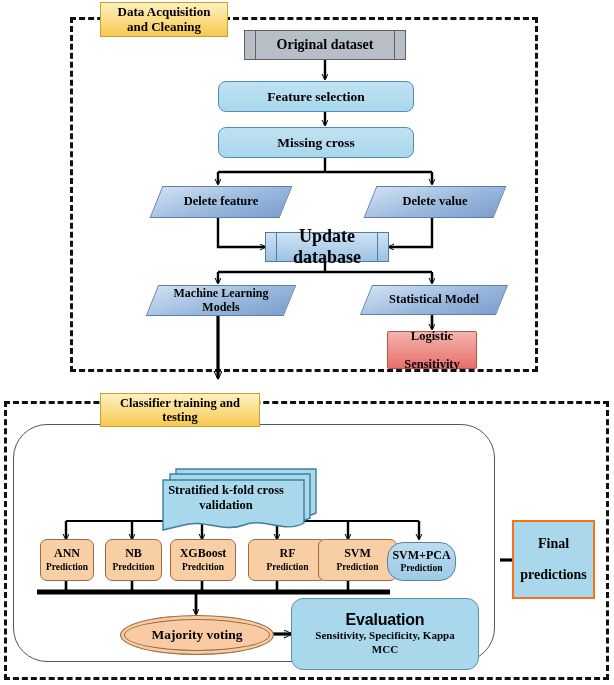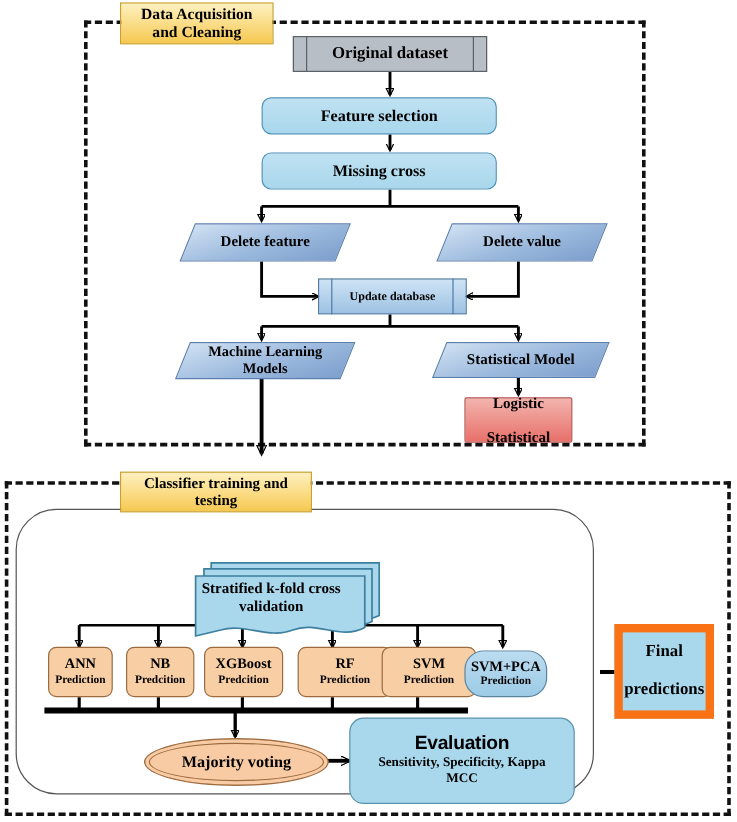--- a/index.html
+++ b/index.html
@@ -45,21 +45,21 @@
 
   
   .rrect-blue{
     background:linear-gradient(180deg,#bfe2f2 0%,#a9d7ec 100%);
     border:1px solid #4a90b8;
     border-radius:8px;
   }
   
   .rect-blue-plain{
     background:#a9d7ec;
-    border:7px solid #f97316;
+    border:2px solid #f97316;
     border-radius:0;
   }
   
   .rect-red{
     background:linear-gradient(180deg,#f3b4ae 0%,#e8706a 100%);
     border:1px solid #b4524c;
     border-radius:2px;
   }
   
   .rect-peach{
@@ -264,21 +264,21 @@
   </div>
 
   <div class="para" style="left:370px;top:186px;width:130px;height:32px;">
     <div class="shape"></div>
     <div class="lbl" style="font-size:12.5px;">
       <span>Delete value</span>
     </div>
   </div>
 
   <div class="proc proc-blue" style="left:265px;top:232px;width:124px;height:30px;">
-    <div class="body" style="font-size:10px;">
+    <div class="body" style="font-size:18px;">
       <span>Update database</span>
     </div>
     <div class="bar" style="left:11px;"></div>
     <div class="bar" style="right:11px;"></div>
   </div>
 
   <div class="para" style="left:152px;top:285px;width:138px;height:31px;">
     <div class="shape"></div>
     <div class="lbl" style="font-size:12px;">
       <span>
@@ -291,21 +291,21 @@
   <div class="para" style="left:366px;top:285px;width:136px;height:30px;">
     <div class="shape"></div>
     <div class="lbl" style="font-size:12.5px;">
       <span>Statistical Model</span>
     </div>
   </div>
 
   <div class="node rect-red" style="left:387px;top:331px;width:90px;height:38px;font-size:12.5px;">
     <span>
       <span>Logistic</span><br>
-      <span>Statistical</span>
+      <span>Sensitivity</span>
     </span>
   </div>
 
   <div class="docstack" style="left:158px;top:465px;width:160px;height:66px;">
     <svg width="175" height="80" viewBox="0 0 175 80">
       <path d="M18,4 L158,4 L158,48 C138,58 118,42 98,50 C78,58 58,44 38,50 L18,54 Z" fill="#a9d7ec" stroke="#3d7f9e" stroke-width="1.4"></path>
       <path d="M12,9 L152,9 L152,53 C132,63 112,47 92,55 C72,63 52,49 32,55 L12,59 Z" fill="#a9d7ec" stroke="#3d7f9e" stroke-width="1.4"></path>
       <path d="M5,15 L146,15 L146,58 C126,69 106,52 86,60 C66,68 46,54 26,60 L5,65 Z" fill="#a9d7ec" stroke="#3d7f9e" stroke-width="1.4"></path>
     </svg>
     <div class="lbl" style="left:2px;right:26px;top:18px;">

